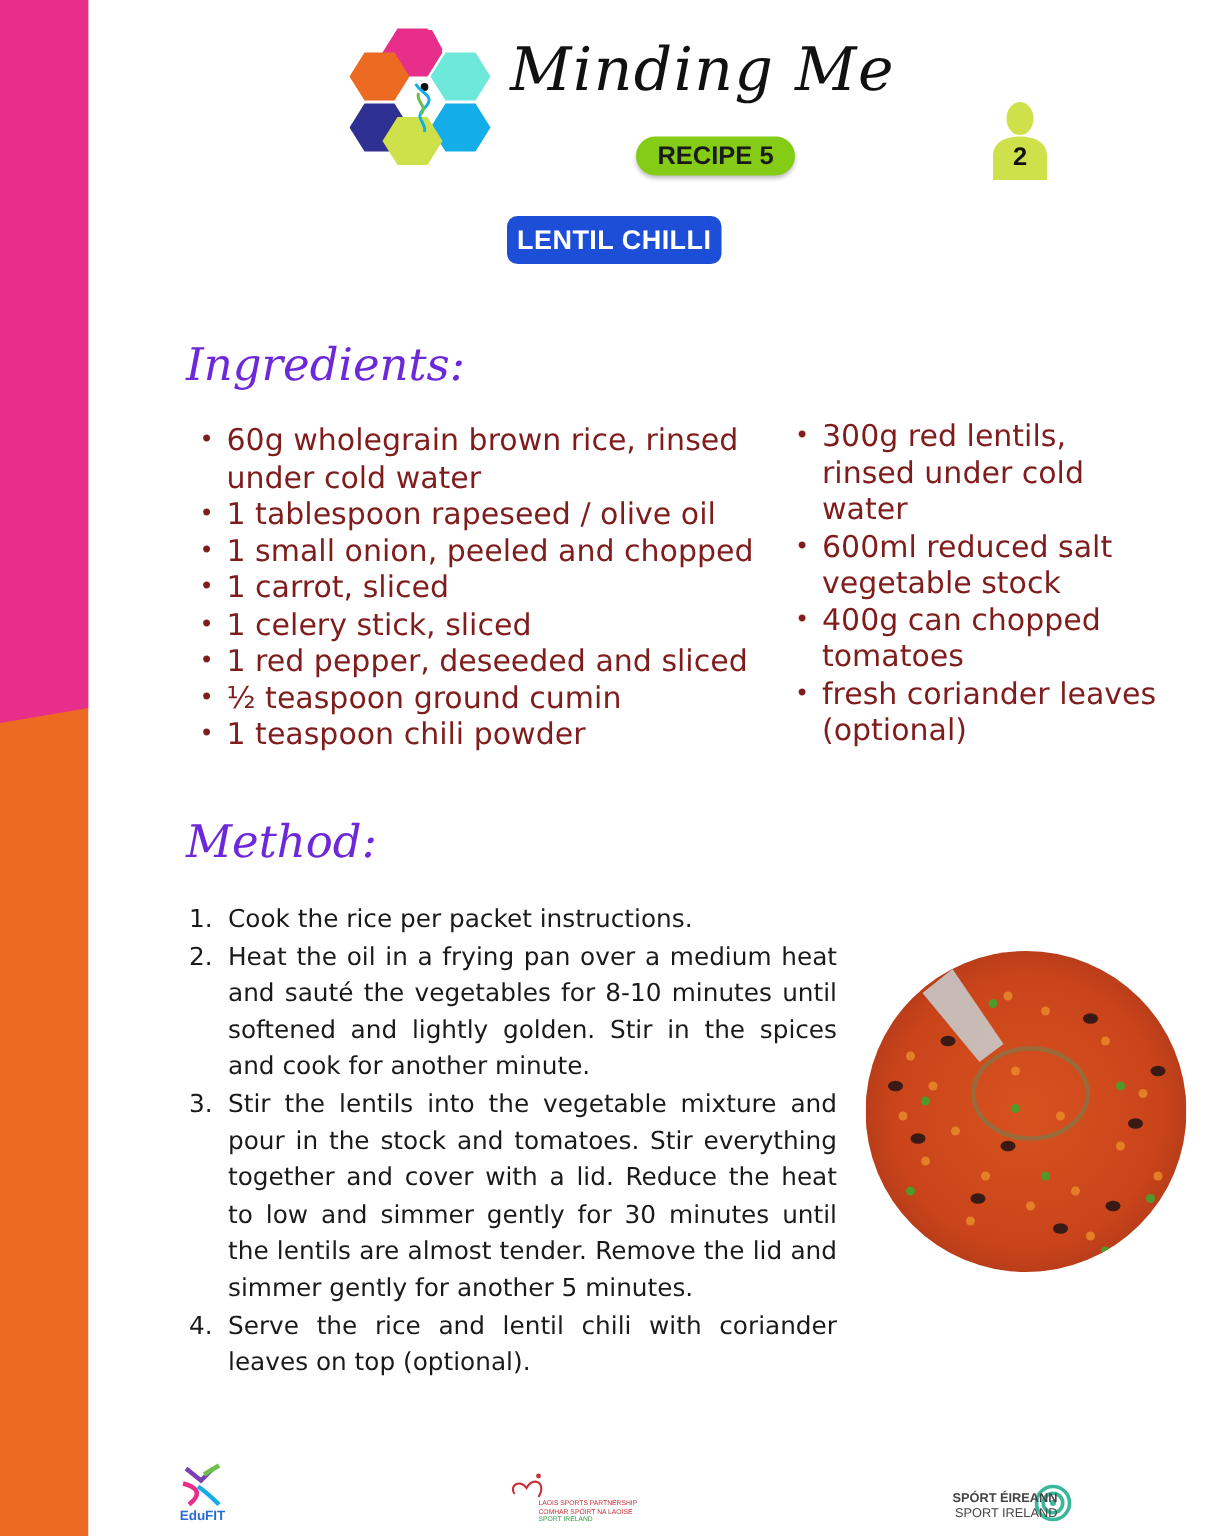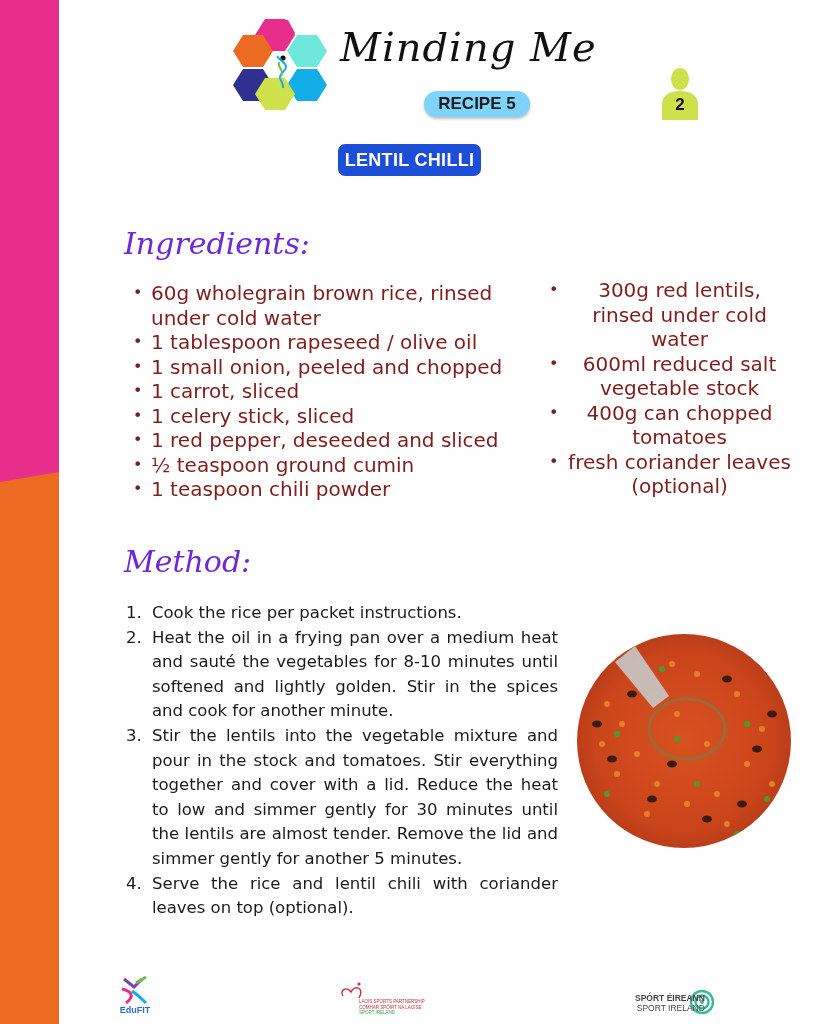--- a/index.html
+++ b/index.html
@@ -11,21 +11,21 @@
 
     .header { position: absolute; left: 0; top: 0; width: 702px; height: 130px; }
     .logo-hex { position: absolute; left: 233px; top: 18px; width: 96px; height: 92px; }
     .brand-title {
       position: absolute; left: 340px; top: 24px;
       font-family: "DejaVu Serif", serif; font-style: italic;
       font-size: 40px; color: #111; letter-spacing: 1px; white-space: nowrap;
     }
     .recipe-pill {
       position: absolute; left: 424px; top: 91px; width: 106px; height: 26px;
-      background: #7dd3fc; border-radius: 13px;
+      background: #84cc16; border-radius: 13px;
       font-family: "Liberation Sans", sans-serif; font-weight: bold;
       font-size: 17px; line-height: 26px; text-align: center; color: #1a1a1a;
       box-shadow: 0 2px 3px rgba(0,0,0,0.25);
     }
     .servings { position: absolute; left: 660px; top: 68px; width: 40px; height: 52px; }
     .servings-num {
       position: absolute; left: 0; top: 27px; width: 40px; text-align: center;
       font-family: "Liberation Sans", sans-serif; font-weight: bold; font-size: 17px; color: #111;
     }
 
@@ -41,21 +41,21 @@
       position: absolute; font-family: "DejaVu Serif", serif; font-style: italic;
       font-size: 30px; color: #6d28d9; white-space: nowrap;
     }
     .ingredients-heading { left: 124px; top: 226px; }
     .method-heading { left: 124px; top: 544px; }
 
     ul.ingr { position: absolute; list-style: none; font-family: "DejaVu Sans", sans-serif; font-size: 20px; line-height: 24.5px; color: #7f1d1d; }
     ul.ingr li { position: relative; padding-left: 20px; }
     ul.ingr li::before { content: "•"; position: absolute; left: 2px; top: 0; font-size: 16px; }
     .ingr-left { left: 131px; top: 281px; width: 400px; }
-    .ingr-right { left: 547px; top: 278px; width: 245px; text-align: center; }
+    .ingr-right { left: 528px; top: 278px; width: 245px; }
 
     ol.method {
       position: absolute; left: 126px; top: 601px; width: 432px; list-style: none;
       font-family: "DejaVu Sans", sans-serif; font-size: 16.5px; line-height: 24.6px; color: #1a1a1a;
     }
     ol.method li { position: relative; padding-left: 26px; text-align: justify; }
     ol.method .num { position: absolute; left: 0; top: 0; }
 
     .dish-photo { position: absolute; left: 577px; top: 634px; width: 214px; height: 214px; border-radius: 50%; overflow: hidden; }
 

